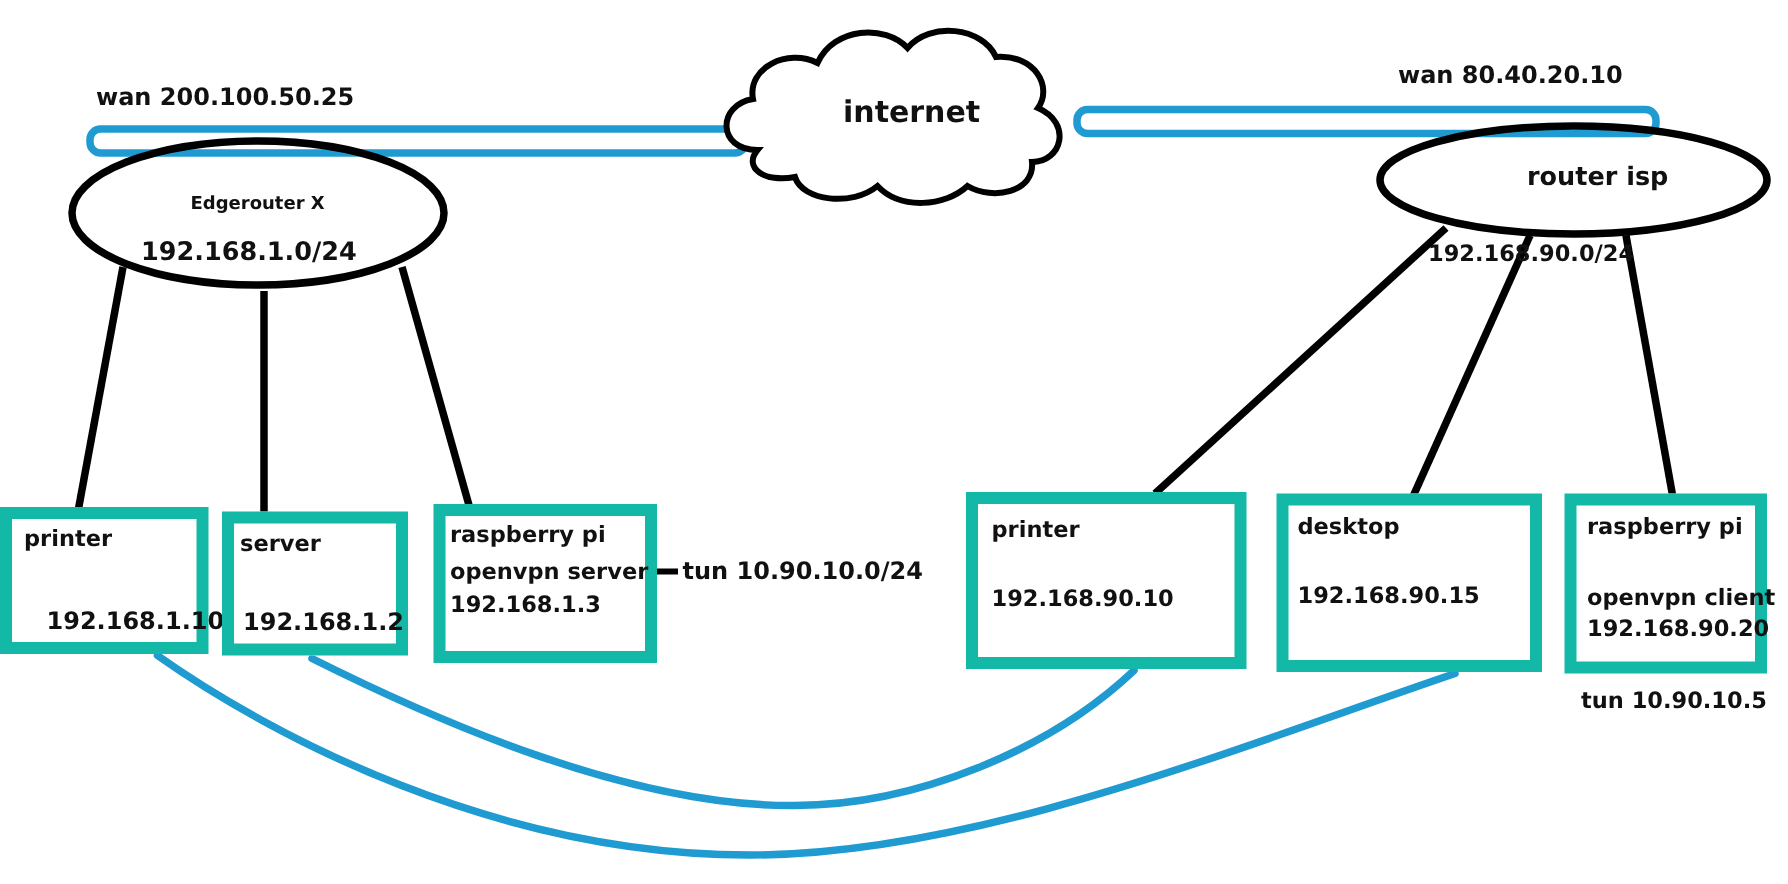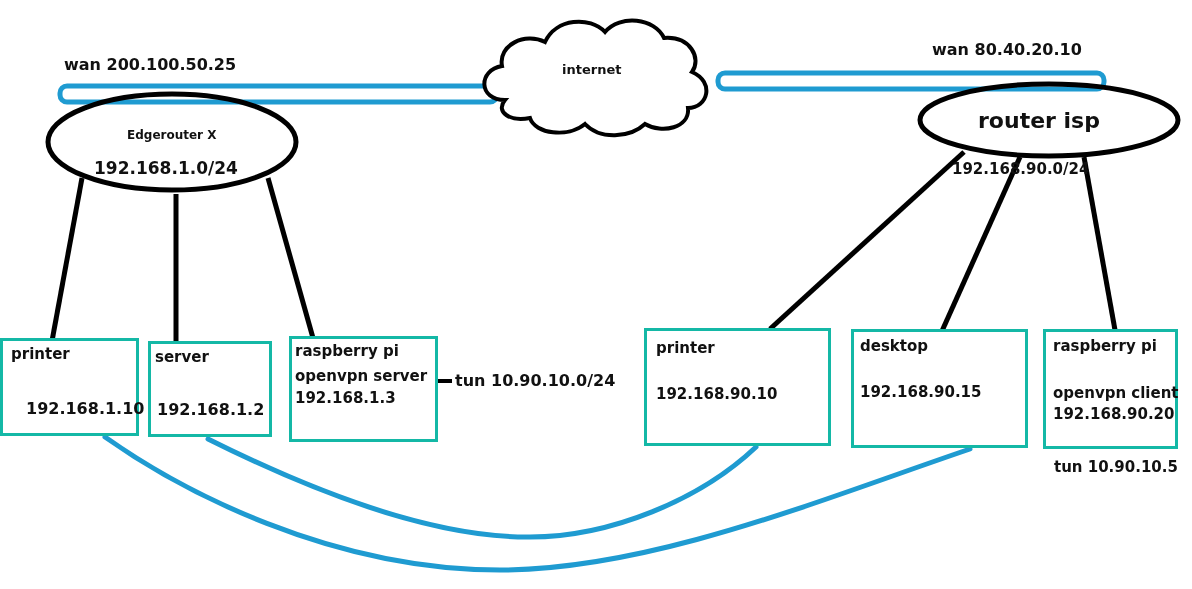--- a/index.html
+++ b/index.html
@@ -1,20 +1,20 @@
 <!DOCTYPE html>
 <html><head>
   <meta charset="utf-8">
   <style>
     html, body { margin: 0; padding: 0; background: #ffffff; }
     body { width: 1192px; height: 589px; position: relative; overflow: hidden;
            font-family: "DejaVu Sans", sans-serif; color: #111; }
     svg#diagram { position: absolute; left: 0; top: 0; }
     .lbl { position: absolute; font-weight: bold; white-space: nowrap; color: #111; }
-    .box { position: absolute; box-sizing: border-box; border: 3px solid #14b8a6; background: #fff; }
+    .box { position: absolute; box-sizing: border-box; border: 8px solid #14b8a6; background: #fff; }
     .box .t { position: absolute; font-weight: bold; font-size: 15px; white-space: nowrap; }
   </style>
 </head>
 <body>
 
 <svg id="diagram" width="1192" height="589" viewBox="0 0 1192 589">
 
   <rect x="60" y="86" width="437" height="16" rx="7" fill="none" stroke="#1f9bd1" stroke-width="5"></rect>
   <rect x="718" y="73" width="386" height="16" rx="7" fill="none" stroke="#1f9bd1" stroke-width="5"></rect>
 
@@ -33,26 +33,26 @@
   <line x1="1020" y1="157" x2="942" y2="331" stroke="#000" stroke-width="5"></line>
   <line x1="1084" y1="157" x2="1115" y2="330" stroke="#000" stroke-width="5"></line>
 
   <line x1="433" y1="381" x2="452" y2="381" stroke="#000" stroke-width="4"></line>
 
   <path d="M105,437 C180,490 330,570 500,570 C650,570 820,500 970,449" fill="none" stroke="#1f9bd1" stroke-width="5" stroke-linecap="round"></path>
   <path d="M208,439 C290,480 420,538 530,537 C610,537 700,500 756,447" fill="none" stroke="#1f9bd1" stroke-width="5" stroke-linecap="round"></path>
 </svg>
 
 <div class="lbl" style="left:64px; top:55px; font-size:16px;">wan 200.100.50.25</div>
-<div class="lbl" style="left:562px; top:62px; font-size:13px;">internet</div>
+<div class="lbl" style="left:562px; top:62px; font-size:20px;">internet</div>
 <div class="lbl" style="left:932px; top:40px; font-size:16px;">wan 80.40.20.10</div>
 
 <div class="lbl" style="left:127px; top:128px; font-size:12px; font-weight:bold;">Edgerouter X</div>
 <div class="lbl" style="left:94px; top:158px; font-size:17px;">192.168.1.0/24</div>
-<div class="lbl" style="left:978px; top:108px; font-size:22px;">router isp</div>
+<div class="lbl" style="left:1018px; top:108px; font-size:17px;">router isp</div>
 <div class="lbl" style="left:952px; top:124px; font-size:15px;margin-top:36px;">192.168.90.0/24</div>
 
 <div class="box" style="left:0px; top:338px; width:139px; height:98px;">
   <span class="t" style="left:8px; top:4px;">printer</span>
   <span class="t" style="left:8px; top:58px; font-size:16px;margin-left:15px;">192.168.1.10</span>
 </div>
 <div class="box" style="left:148px; top:341px; width:124px; height:96px;text-align:right;">
   <span class="t" style="left:4px; top:4px;">server</span>
   <span class="t" style="left:6px; top:56px; font-size:16px;">192.168.1.2</span>
 </div>

